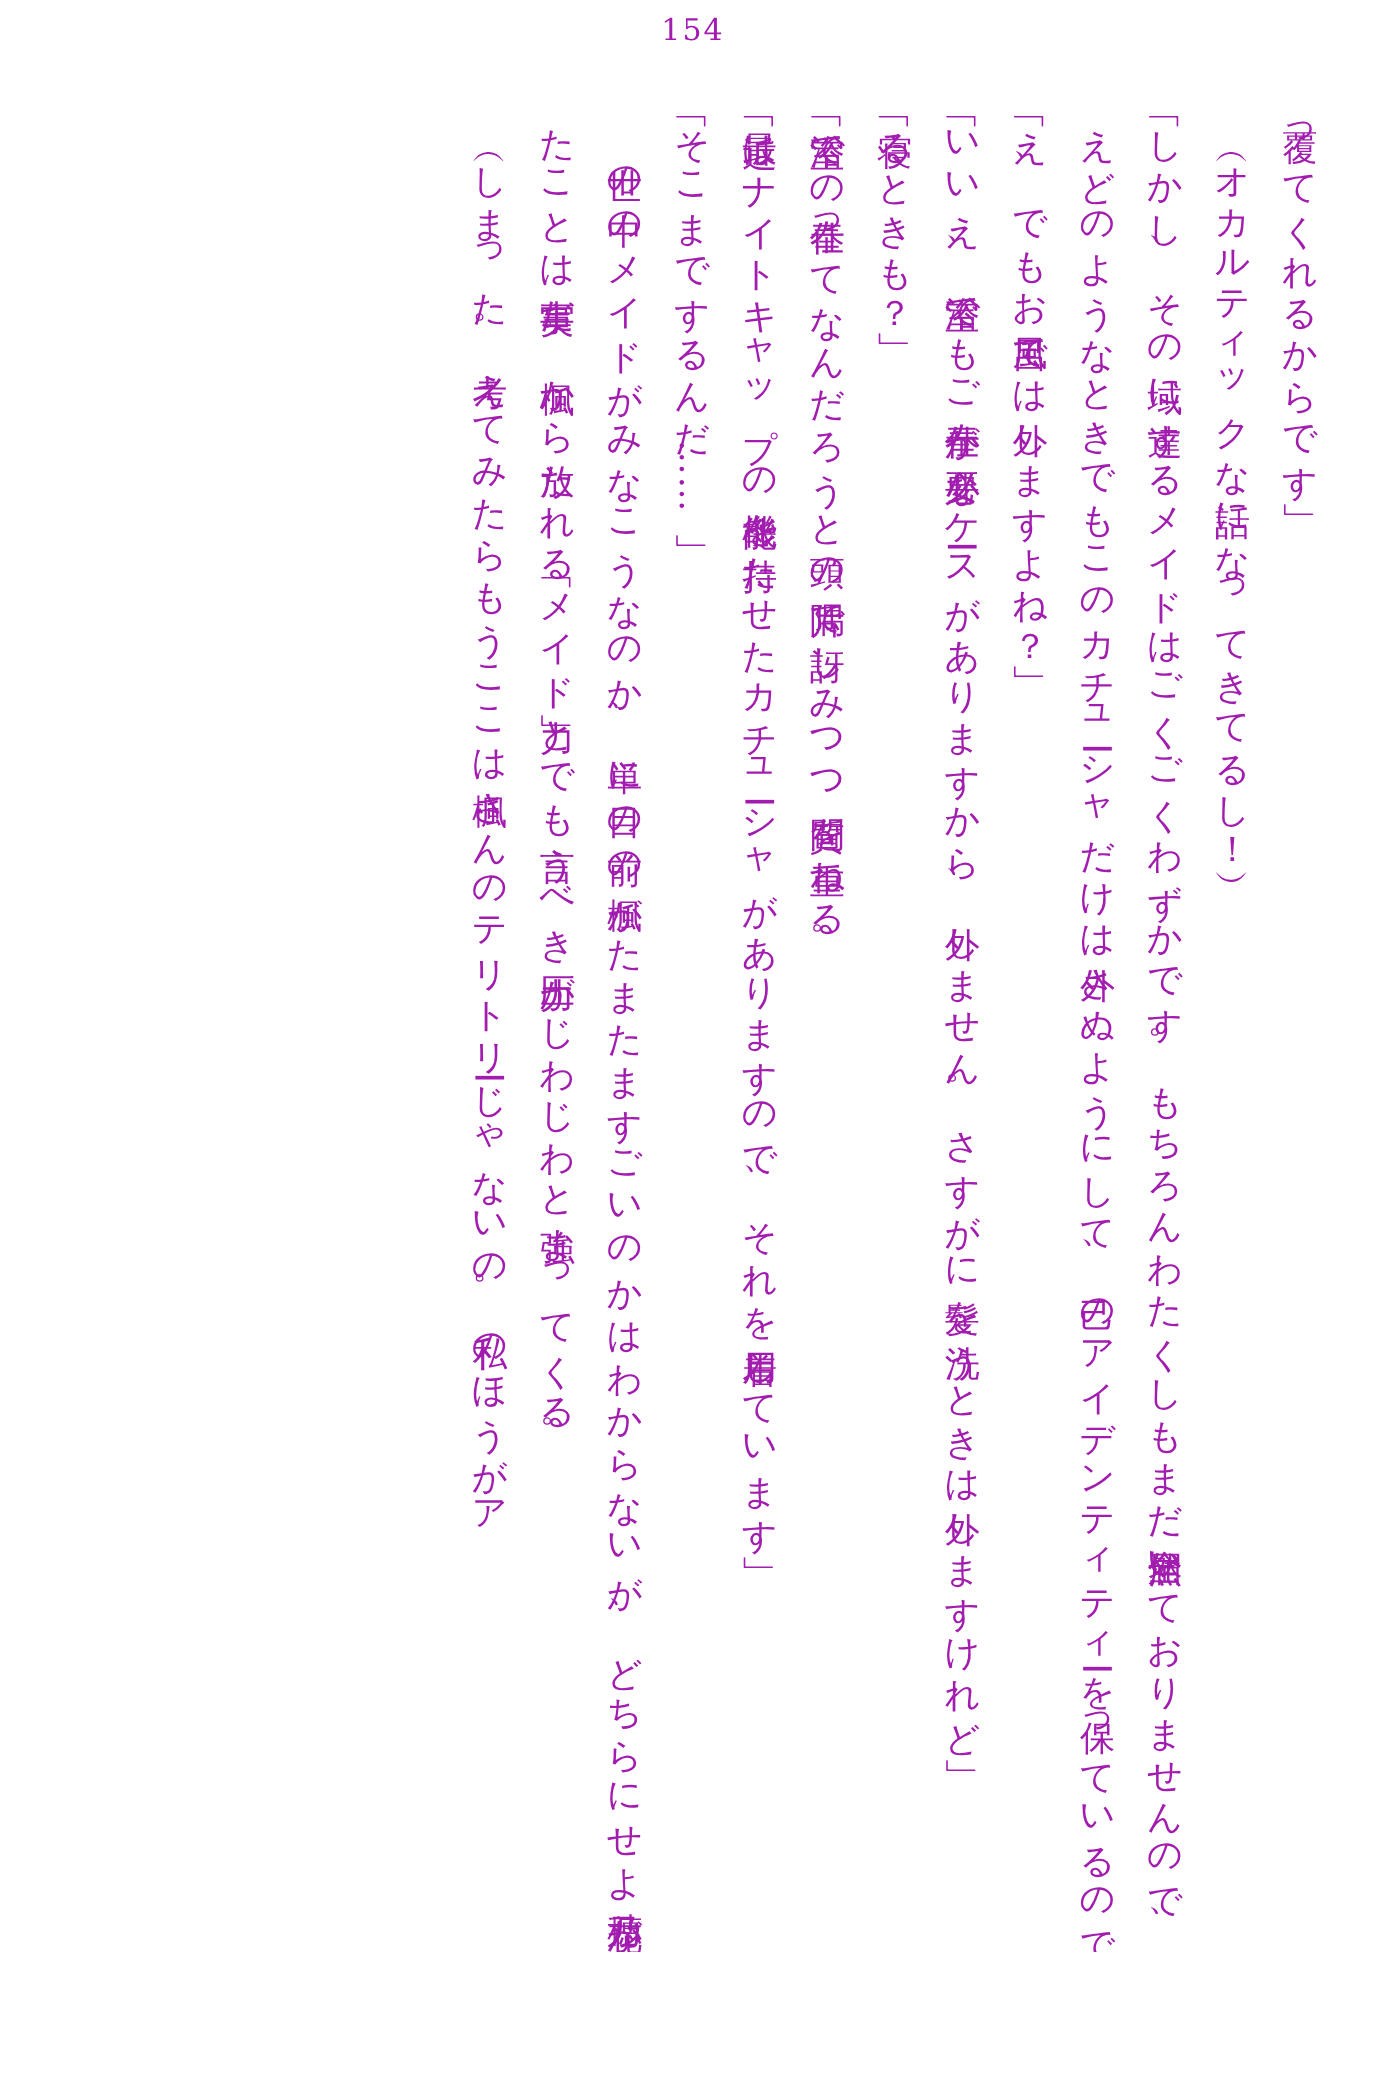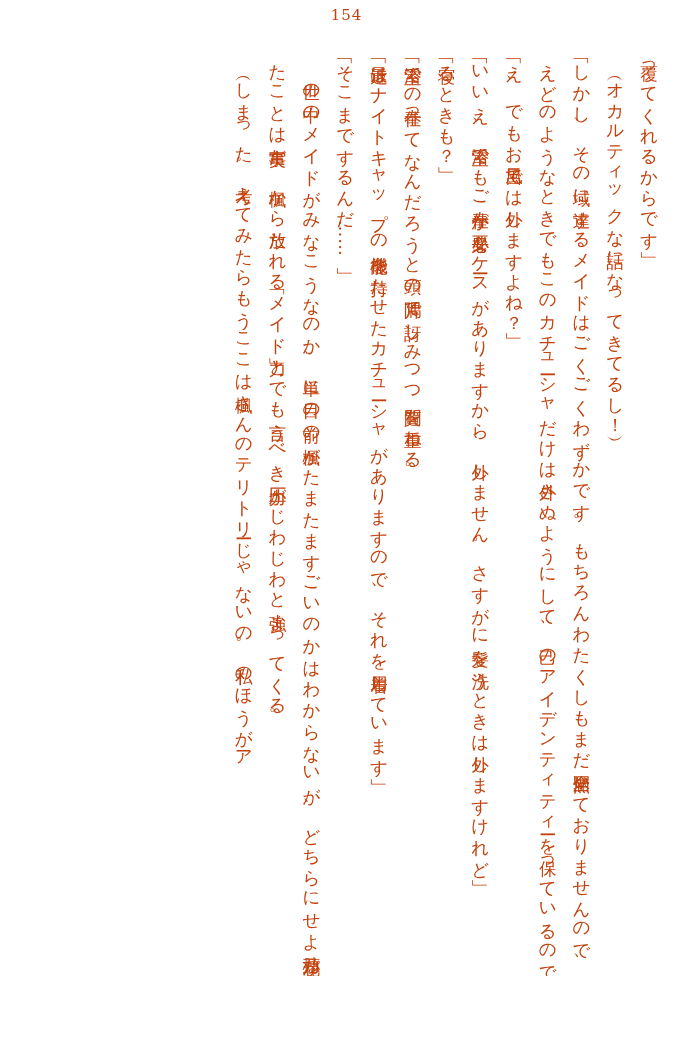--- a/index.html
+++ b/index.html
@@ -7,21 +7,21 @@
     padding: 0;
     background: #ffffff;
   }
   .page {
     position: relative;
     width: 693px;
     height: 976px;
     background: #ffffff;
     overflow: hidden;
     font-family: "DejaVu Serif", "Liberation Serif", serif;
-    color: #c2410c;
+    color: #a21caf;
   }
   .page-number {
     position: absolute;
     top: 6px;
     left: 0;
     width: 693px;
     text-align: center;
     font-size: 15px;
     font-family: "DejaVu Serif", "Liberation Serif", serif;
     letter-spacing: 1px;

